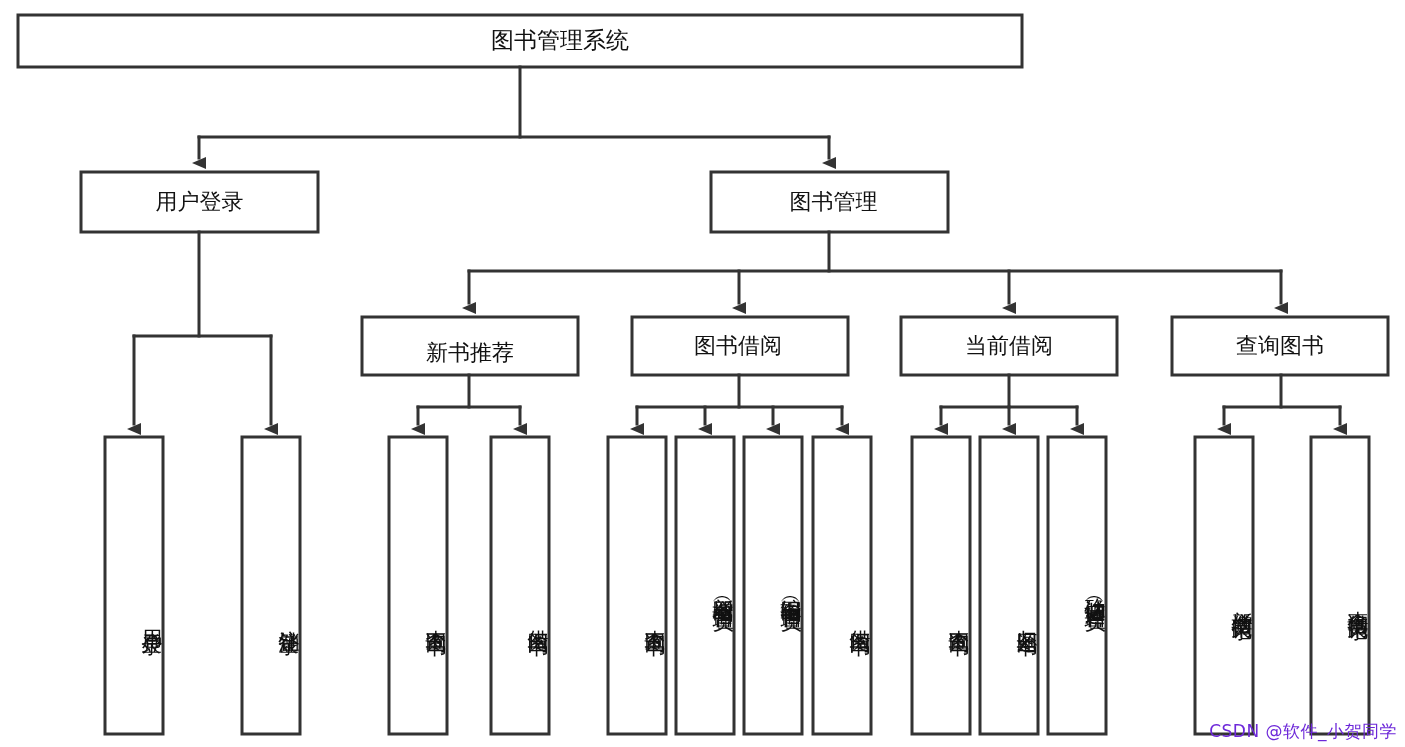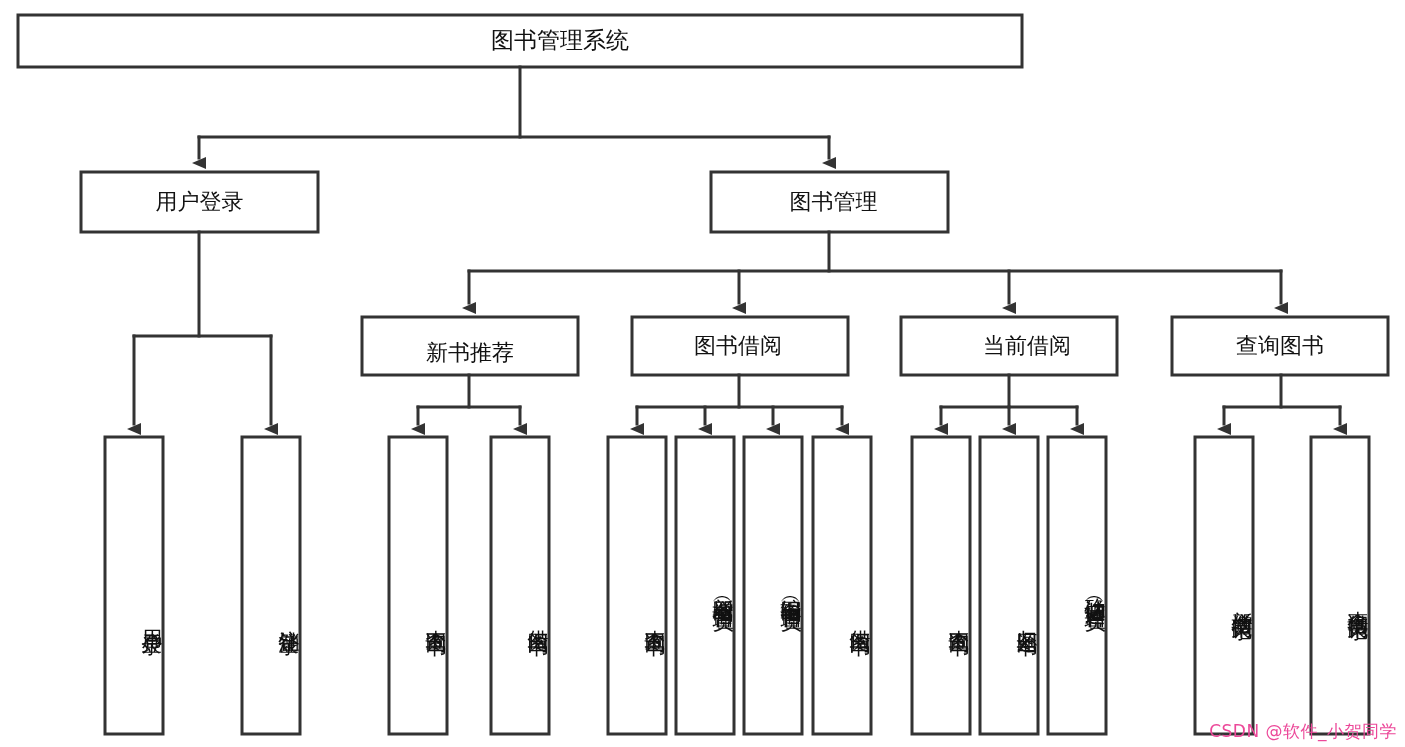--- a/index.html
+++ b/index.html
@@ -66,21 +66,21 @@
     font-size: 21px;
     letter-spacing: 2px;
     align-items: flex-start;
     justify-content: center;
   }
   #watermark {
     position: absolute;
     right: 8px;
     bottom: 4px;
     font-size: 17px;
-    color: #ec4899;
+    color: #6d28d9;
     font-family: "DejaVu Sans", "Liberation Sans", sans-serif;
     letter-spacing: 0.5px;
     white-space: nowrap;
     pointer-events: none;
   }
 </style>
 </head>
 <body>
 
 <div id="diagram-root">
@@ -161,21 +161,21 @@
     <rect class="node-box" x="1311" y="437" width="58" height="297"></rect>
   </svg>
 
   <div class="node-label root" style="left:18px; top:15px; width:1004px; height:52px;">图书管理系统</div>
 
   <div class="node-label horizontal" style="left:81px; top:172px; width:237px; height:60px;">用户登录</div>
   <div class="node-label horizontal" style="left:711px; top:172px; width:245px; height:60px;">图书管理</div>
 
   <div class="node-label horizontal" style="left:362px; top:317px; width:216px; height:58px;margin-top:7px;">新书推荐</div>
   <div class="node-label horizontal" style="left:630px; top:317px; width:216px; height:58px;">图书借阅</div>
-  <div class="node-label horizontal" style="left:901px; top:317px; width:216px; height:58px;margin-left:18px;">当前借阅</div>
+  <div class="node-label horizontal" style="left:901px; top:317px; width:216px; height:58px;">当前借阅</div>
   <div class="node-label horizontal" style="left:1172px; top:317px; width:216px; height:58px;">查询图书</div>
 
   <div class="node-label vertical" style="left:105px; top:500px; width:58px; height:234px;">用户登录</div>
   <div class="node-label vertical" style="left:242px; top:500px; width:58px; height:234px;">注销登录</div>
 
   <div class="node-label vertical" style="left:389px; top:500px; width:58px; height:234px;">查询图书</div>
   <div class="node-label vertical" style="left:491px; top:500px; width:58px; height:234px;">借阅图书</div>
 
   <div class="node-label vertical" style="left:608px; top:500px; width:58px; height:234px;">查询图书</div>
   <div class="node-label vertical" style="left:676px; top:445px; width:58px; height:289px;">新增图书（管理员）</div>

